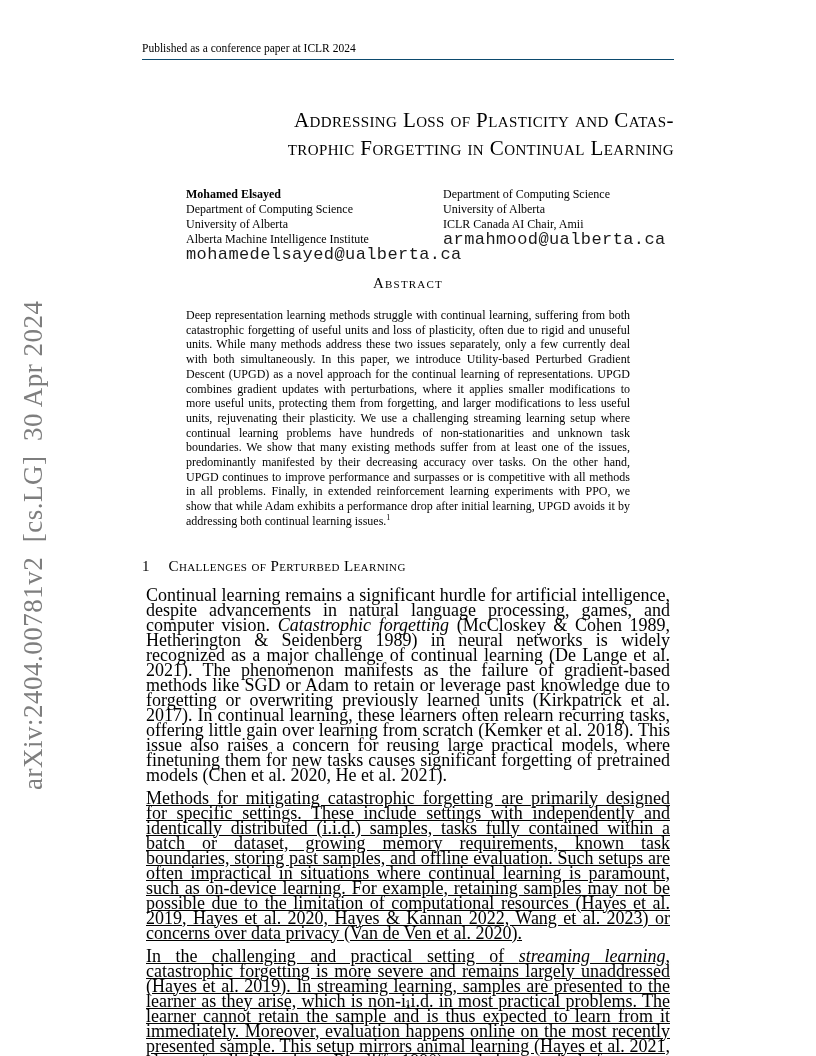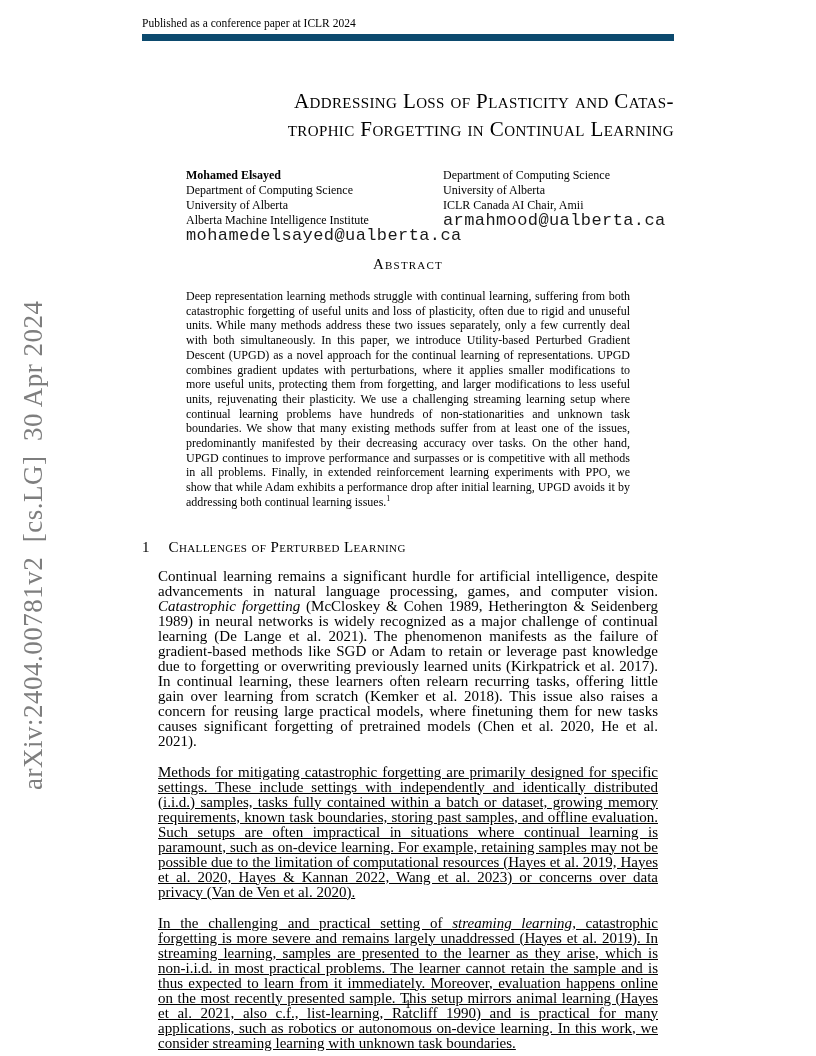--- a/index.html
+++ b/index.html
@@ -28,24 +28,24 @@
     white-space: pre;
     letter-spacing: 0.5px;
   }
   .content {
     position: absolute;
     left: 142px;
     top: 0;
     width: 532px;
   }
   .running-head {
-    margin-top: 17px;
+    margin-top: 42px;
     font-size: 11.5px;
     padding-bottom: 5px;
-    border-bottom: 7px solid #0c4a6e;
+    border-bottom: 1px solid #0c4a6e;
   }
   .paper-title {
     margin-top: 46px;
     text-align: right;
     font-size: 21px;
     line-height: 28px;
     font-variant: small-caps;
     letter-spacing: 0.4px;
   }
   .authors {
@@ -80,23 +80,23 @@
   }
   .section-heading {
     margin-top: 29px;
     font-size: 15px;
     display: flex;
     align-items: baseline;
   }
   .sec-num { margin-right: 19px; }
   .sec-title { font-variant: small-caps; letter-spacing: 0.4px; }
   .body-par {
-    margin: 16px;
+    margin: 4px;
     text-align: justify;
-    font-size: 15px;
+    font-size: 18px;
     line-height: 15px;
   }
   .par-1 { margin-top: 13px; }
   .par-2, .par-3 { margin-top: 8px; text-decoration: underline; }
   .italic { font-style: italic; }
   sup { font-size: 8px; line-height: 0; }
   .footnote-rule {
     margin-top: 5px;
     width: 190px;
     border: none;

